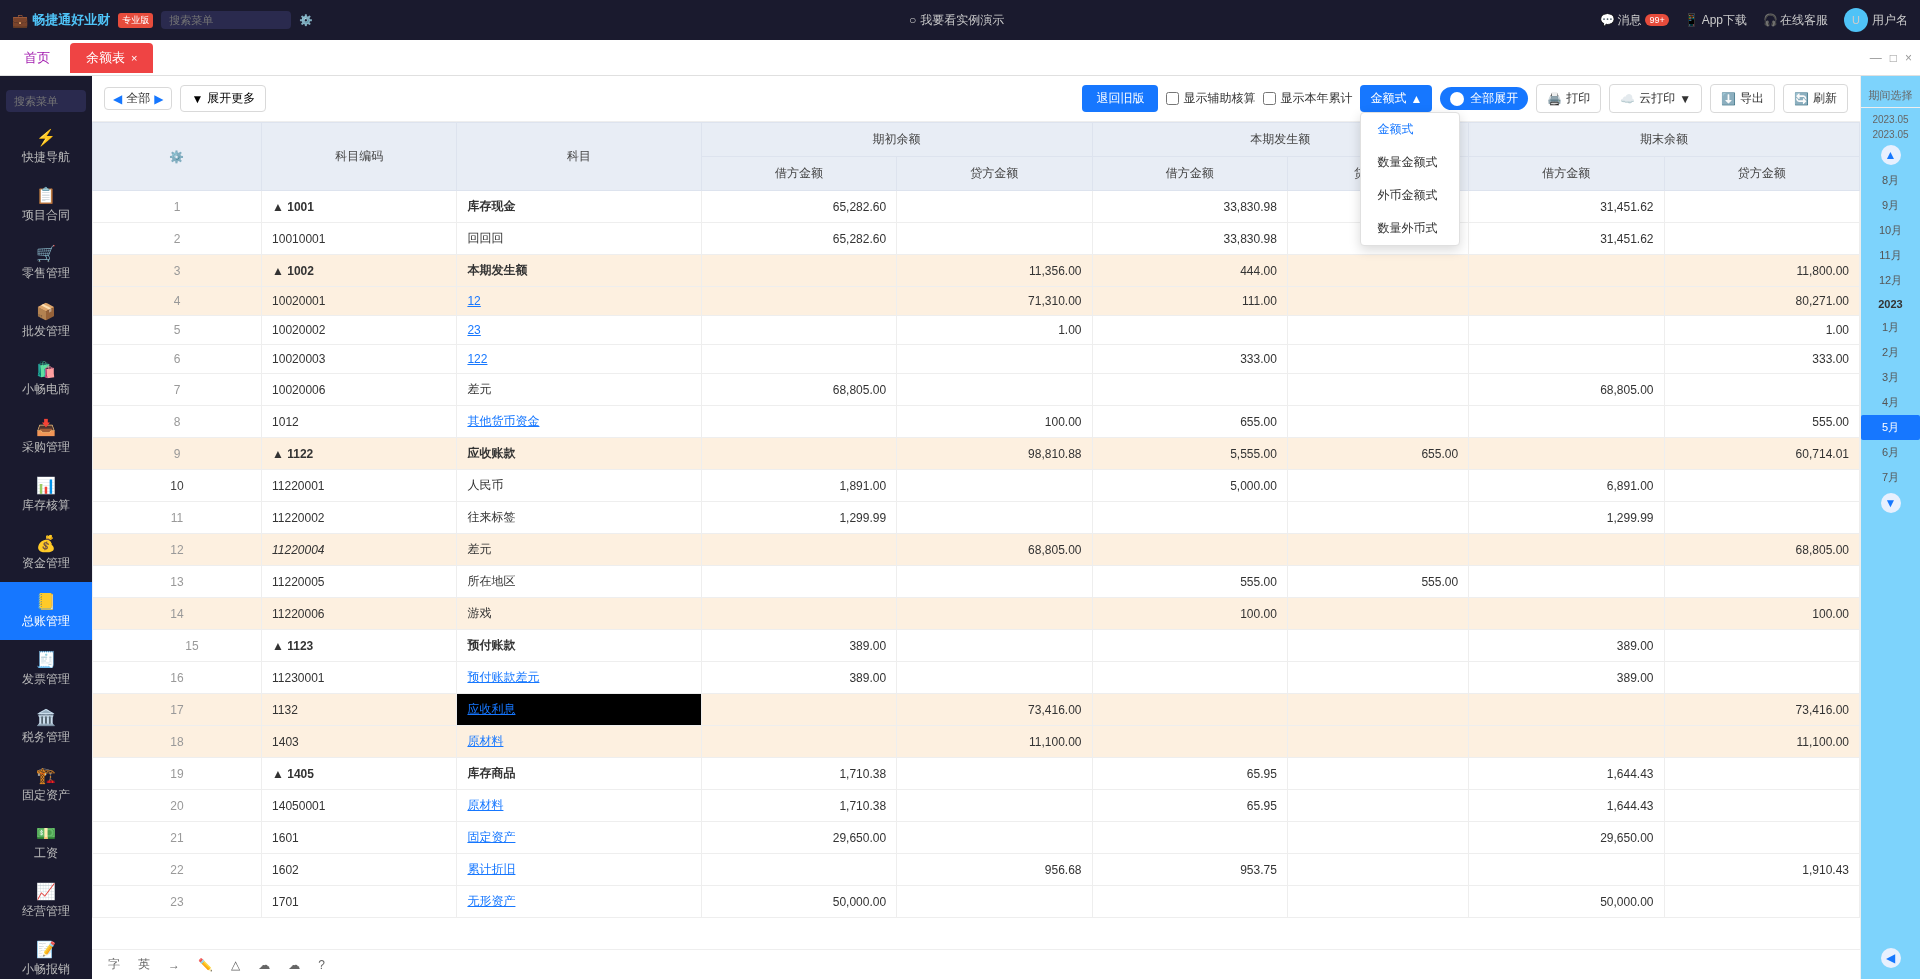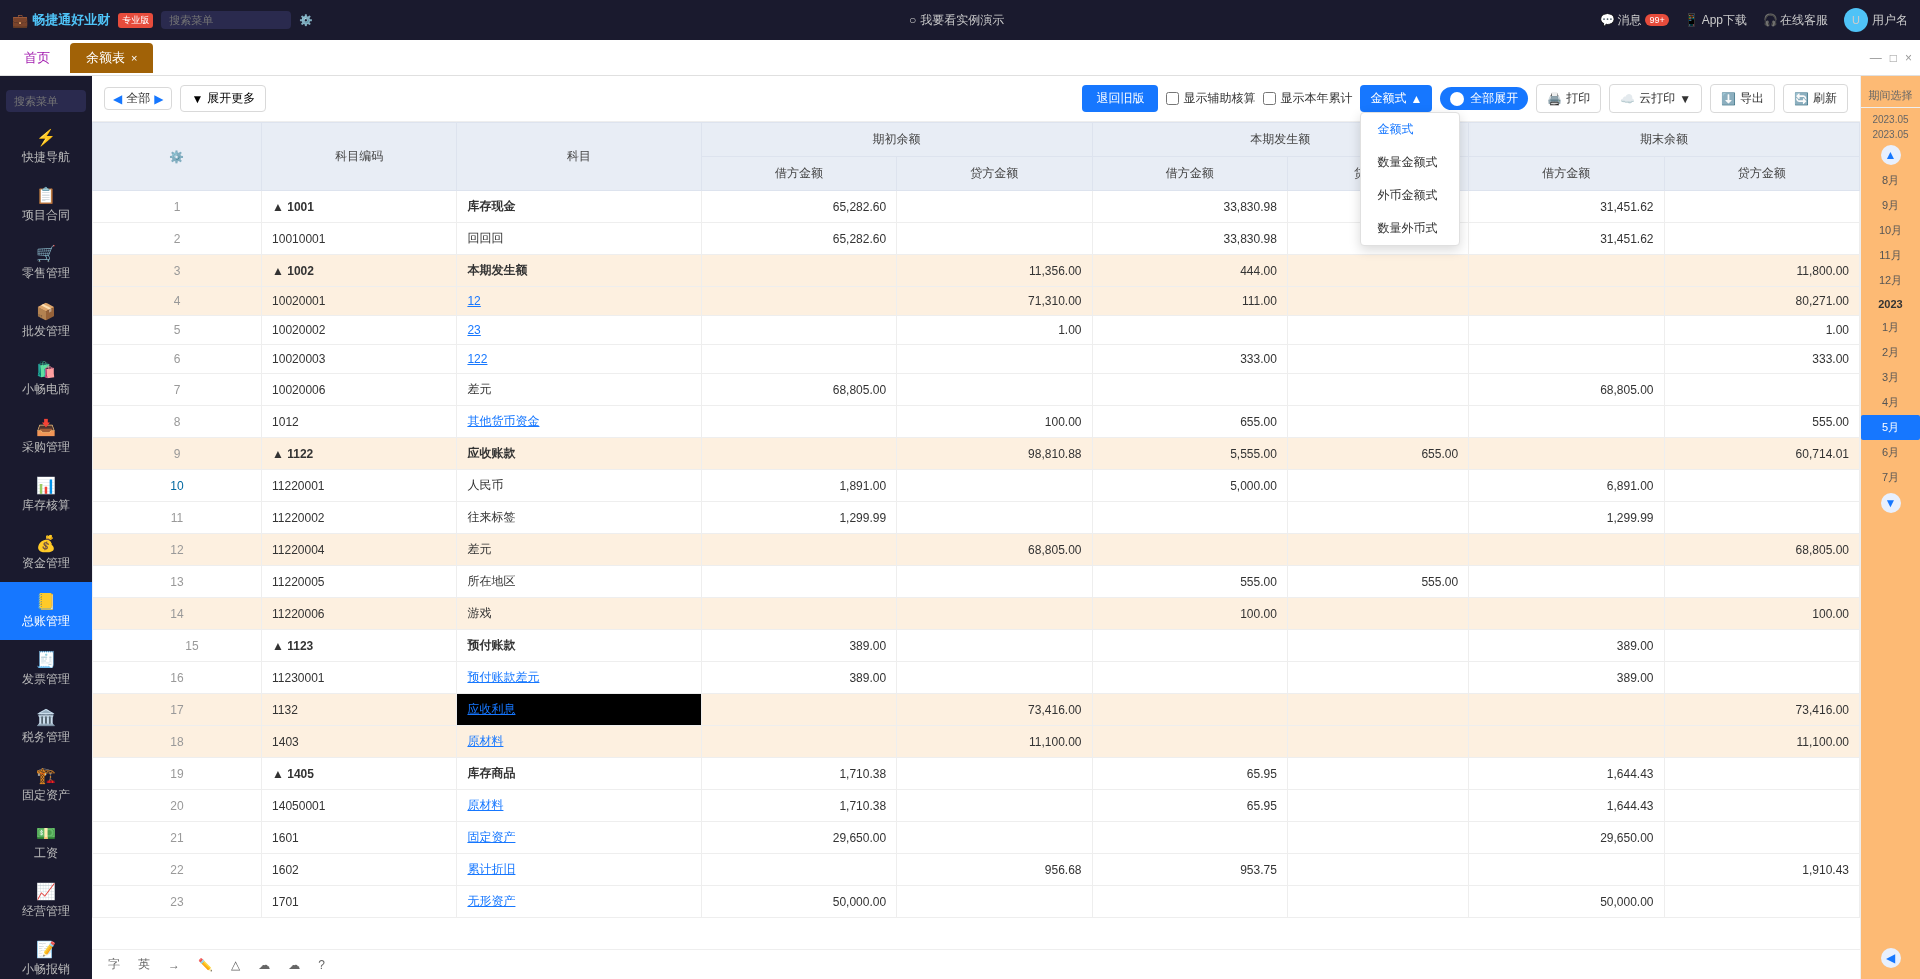--- a/index.html
+++ b/index.html
@@ -36,21 +36,21 @@
       padding: 4px 16px;
       border-radius: 4px 4px 0 0;
       cursor: pointer;
       font-size: 13px;
       height: 30px;
       display: flex;
       align-items: center;
       gap: 6px;
     }
     .tab-item.home { color: #a21caf; }
-    .tab-item.active { background: #a16207; color: #fff; }
+    .tab-item.active { background: #ef4444; color: #fff; }
     .tab-close { cursor: pointer; font-size: 11px; }
     .tab-window-btns { margin-left: auto; display: flex; gap: 8px; color: #999; }
     
     
     .main-layout { display: flex; height: calc(100vh - 76px); }
     
     
     .sidebar {
       width: 92px;
       background: #1a1a2e;
@@ -238,21 +238,21 @@
       white-space: nowrap;
     }
     .td-left { text-align: left; }
     .td-right { text-align: right; }
     .td-bold { font-weight: 600; }
     .td-highlight { background: #fdf0e0; }
     
     
     .right-panel {
       width: 60px;
-      background: #fdba74;
+      background: #7dd3fc;
       border-left: 1px solid #eee;
       display: flex;
       flex-direction: column;
       align-items: center;
       padding: 8px 0;
       font-size: 11px;
       color: #555;
       flex-shrink: 0;
     }
     .right-panel-title {
@@ -619,21 +619,21 @@
       应收账款
     </td>
     <td class="td-right" style="background:#fdf0e0;"></td>
     <td class="td-right" style="background:#fdf0e0;">98,810.88</td>
     <td class="td-right" style="background:#fdf0e0;">5,555.00</td>
     <td class="td-right" style="background:#fdf0e0;">655.00</td>
     <td class="td-right td-highlight" style="background:#fdf0e0;"></td>
     <td class="td-right td-highlight" style="background:#fdf0e0;">60,714.01</td>
   </tr>
             <tr>
-    <td style="text-align:center;color:#0369a1;">10</td>
+    <td style="text-align:center;color:#404040;">10</td>
     <td class="td-left" style="">11220001</td>
     <td class="td-left" style="">
       人民币
     </td>
     <td class="td-right" style="">1,891.00</td>
     <td class="td-right" style=""></td>
     <td class="td-right" style="">5,000.00</td>
     <td class="td-right" style=""></td>
     <td class="td-right" style="">6,891.00</td>
     <td class="td-right" style=""></td>
@@ -646,21 +646,21 @@
     </td>
     <td class="td-right" style="">1,299.99</td>
     <td class="td-right" style=""></td>
     <td class="td-right" style=""></td>
     <td class="td-right" style=""></td>
     <td class="td-right" style="">1,299.99</td>
     <td class="td-right" style=""></td>
   </tr>
             <tr>
     <td style="text-align:center;color:#999;background:#fdf0e0;">12</td>
-    <td class="td-left" style="background:#fdf0e0;">11220004</td>
+    <td class="td-left" style="background:#fdf0e0;font-style:italic;">11220004</td>
     <td class="td-left" style="background:#fdf0e0;">
       差元
     </td>
     <td class="td-right" style="background:#fdf0e0;"></td>
     <td class="td-right" style="background:#fdf0e0;">68,805.00</td>
     <td class="td-right" style="background:#fdf0e0;"></td>
     <td class="td-right" style="background:#fdf0e0;"></td>
     <td class="td-right td-highlight" style="background:#fdf0e0;"></td>
     <td class="td-right td-highlight" style="background:#fdf0e0;">68,805.00</td>
   </tr>

